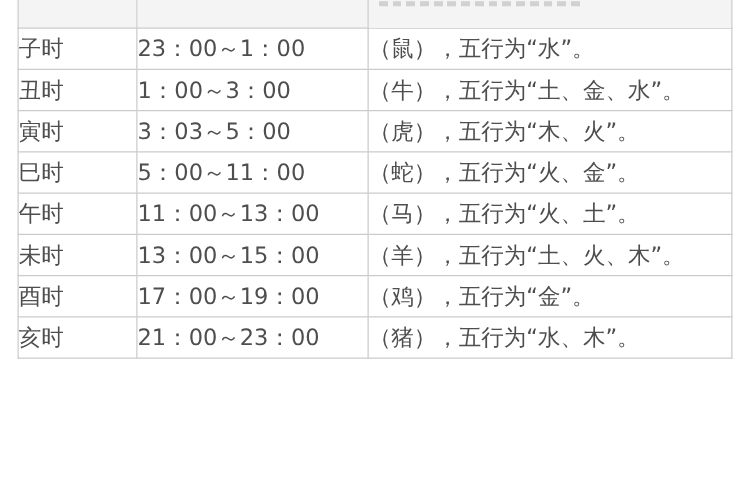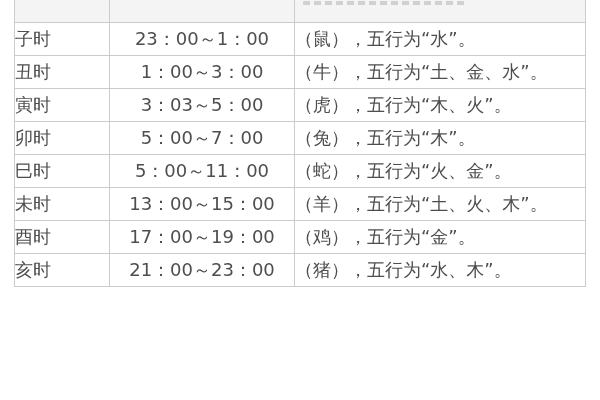--- a/index.html
+++ b/index.html
@@ -26,21 +26,21 @@
     border: 1px solid #cbcbcb;
     height: 32px;
     padding: 0;
     font-size: 18px;
     color: #4e4e4e;
     white-space: nowrap;
     overflow: hidden;
     vertical-align: middle;
   }
   td.c1 { width: 95px;  padding-left: 13px; }
-  td.c2 { width: 185px; text-align: center; color: #565656; }
+  td.c2 { width: 185px; text-align: left; color: #565656; }
   td.c3 { width: 291px; padding-left: 16px; position: relative; margin-top: 48px; }
   tr.partial-row td { background: #f4f4f4; }
   .remnant {
     position: absolute;
     left: 8px;
     top: 11px;
     width: 163px;
     height: 4px;
     background: repeating-linear-gradient(90deg, #b4b4b4 0 7px, rgba(0,0,0,0) 7px 11px);
     opacity: 0.55;
@@ -70,28 +70,28 @@
       <td class="c1">丑时</td>
       <td class="c2">1：00～3：00</td>
       <td class="c3">（牛），五行为“土、金、水”。</td>
     </tr>
         <tr>
       <td class="c1">寅时</td>
       <td class="c2">3：03～5：00</td>
       <td class="c3">（虎），五行为“木、火”。</td>
     </tr>
         <tr>
-      <td class="c1">卯时</td>
-      <td class="c2">5：00～7：00</td>
-      <td class="c3">（兔），五行为“木”。</td>
-    </tr>
-        <tr>
       <td class="c1">巳时</td>
       <td class="c2">5：00～11：00</td>
       <td class="c3">（蛇），五行为“火、金”。</td>
+    </tr>
+        <tr>
+      <td class="c1">午时</td>
+      <td class="c2">11：00～13：00</td>
+      <td class="c3">（马），五行为“火、土”。</td>
     </tr>
         <tr>
       <td class="c1">未时</td>
       <td class="c2">13：00～15：00</td>
       <td class="c3">（羊），五行为“土、火、木”。</td>
     </tr>
         <tr>
       <td class="c1">酉时</td>
       <td class="c2">17：00～19：00</td>
       <td class="c3">（鸡），五行为“金”。</td>

